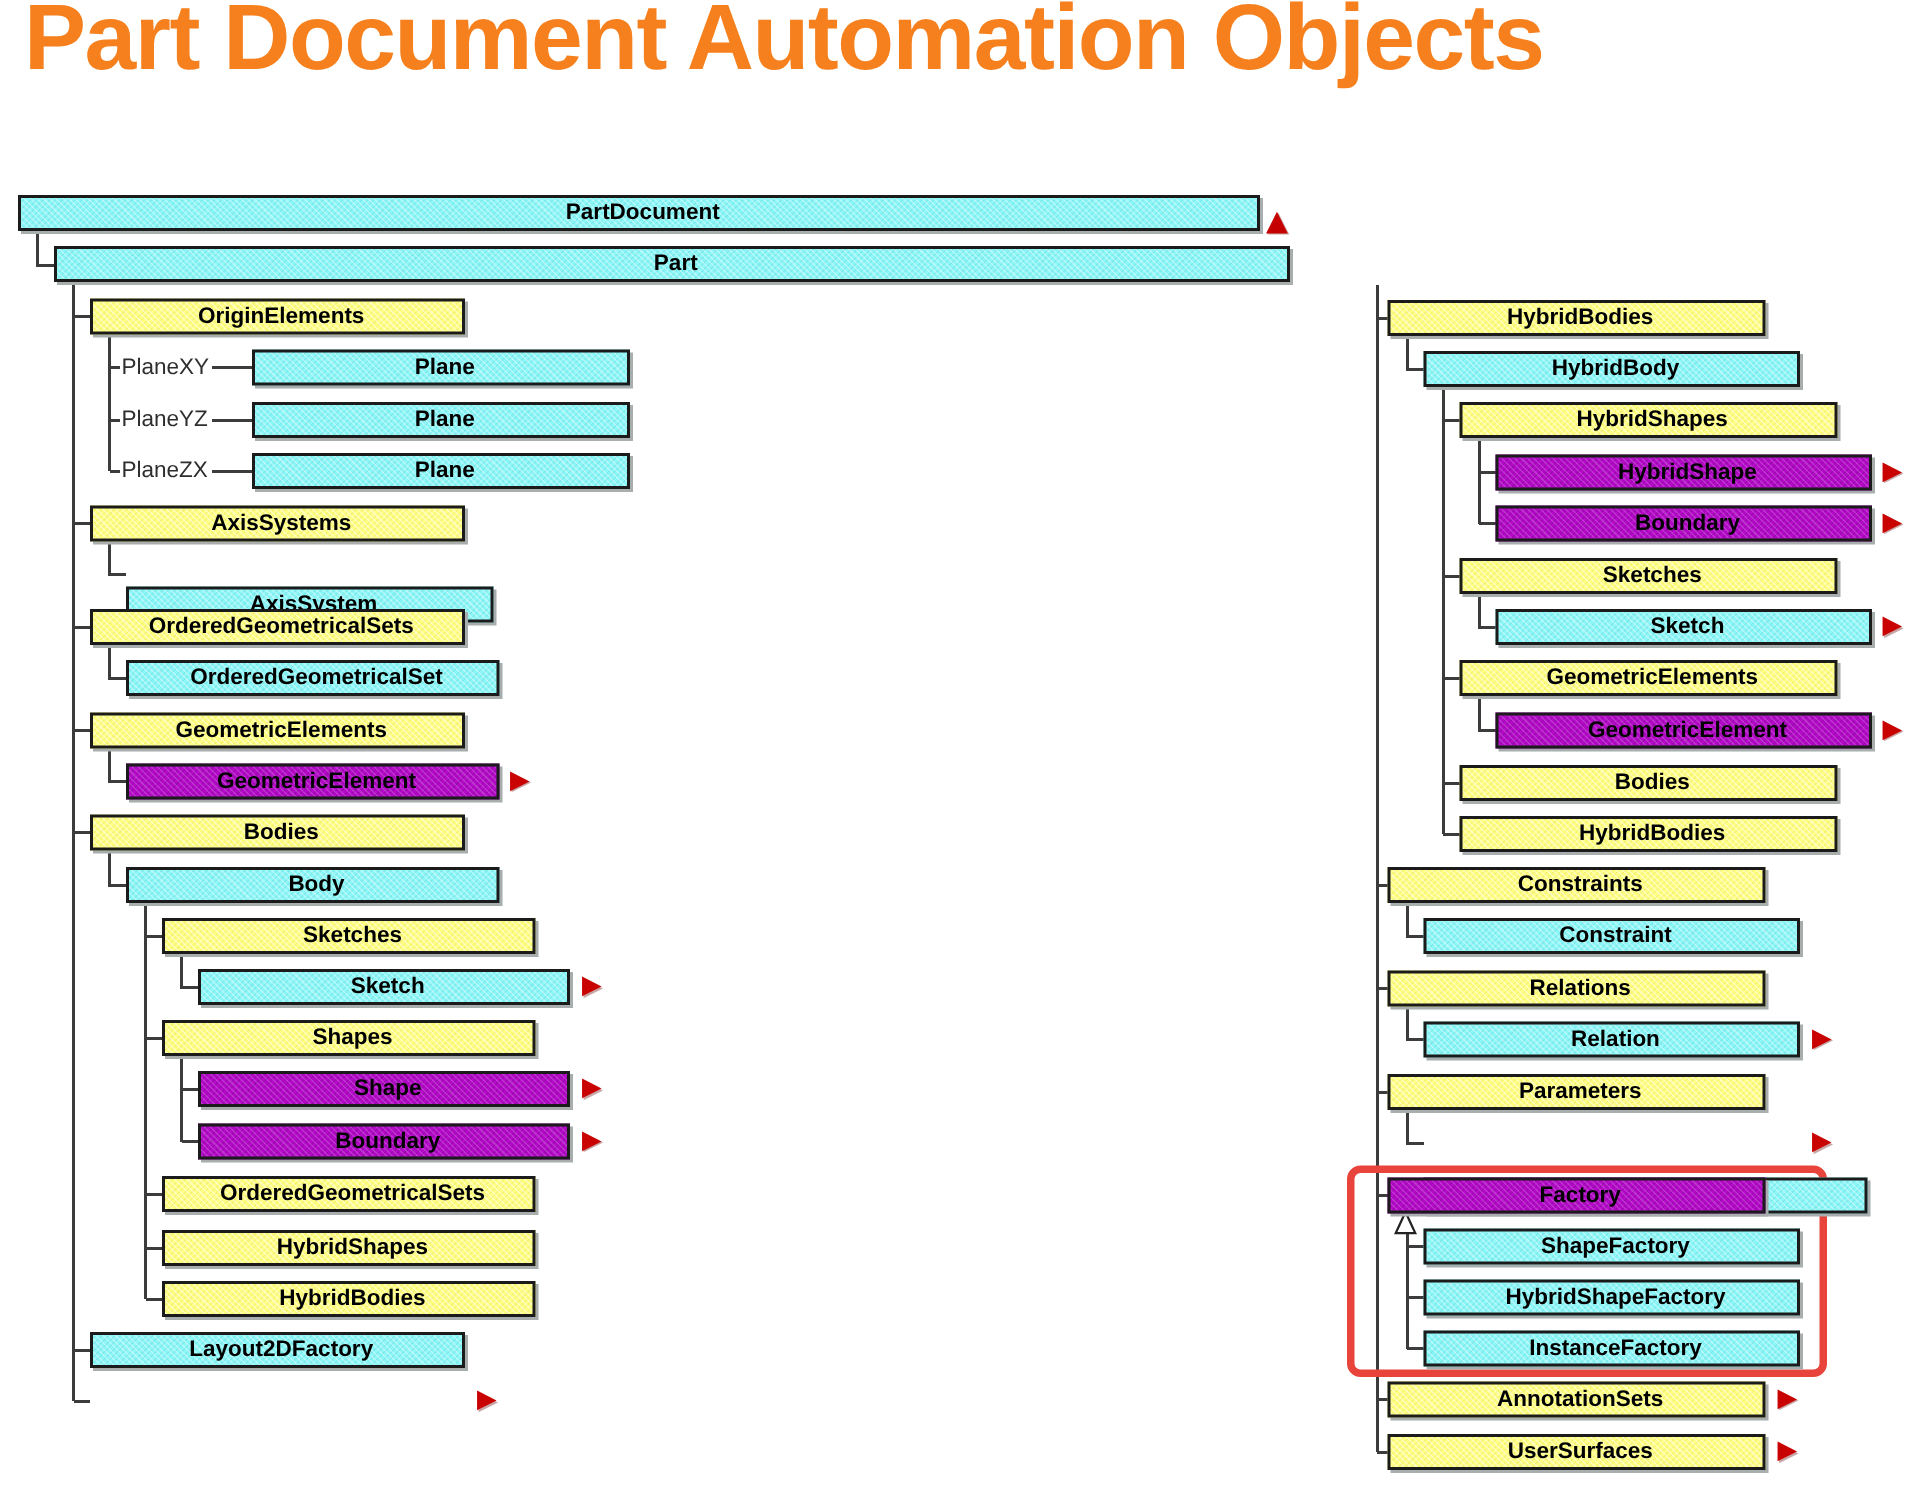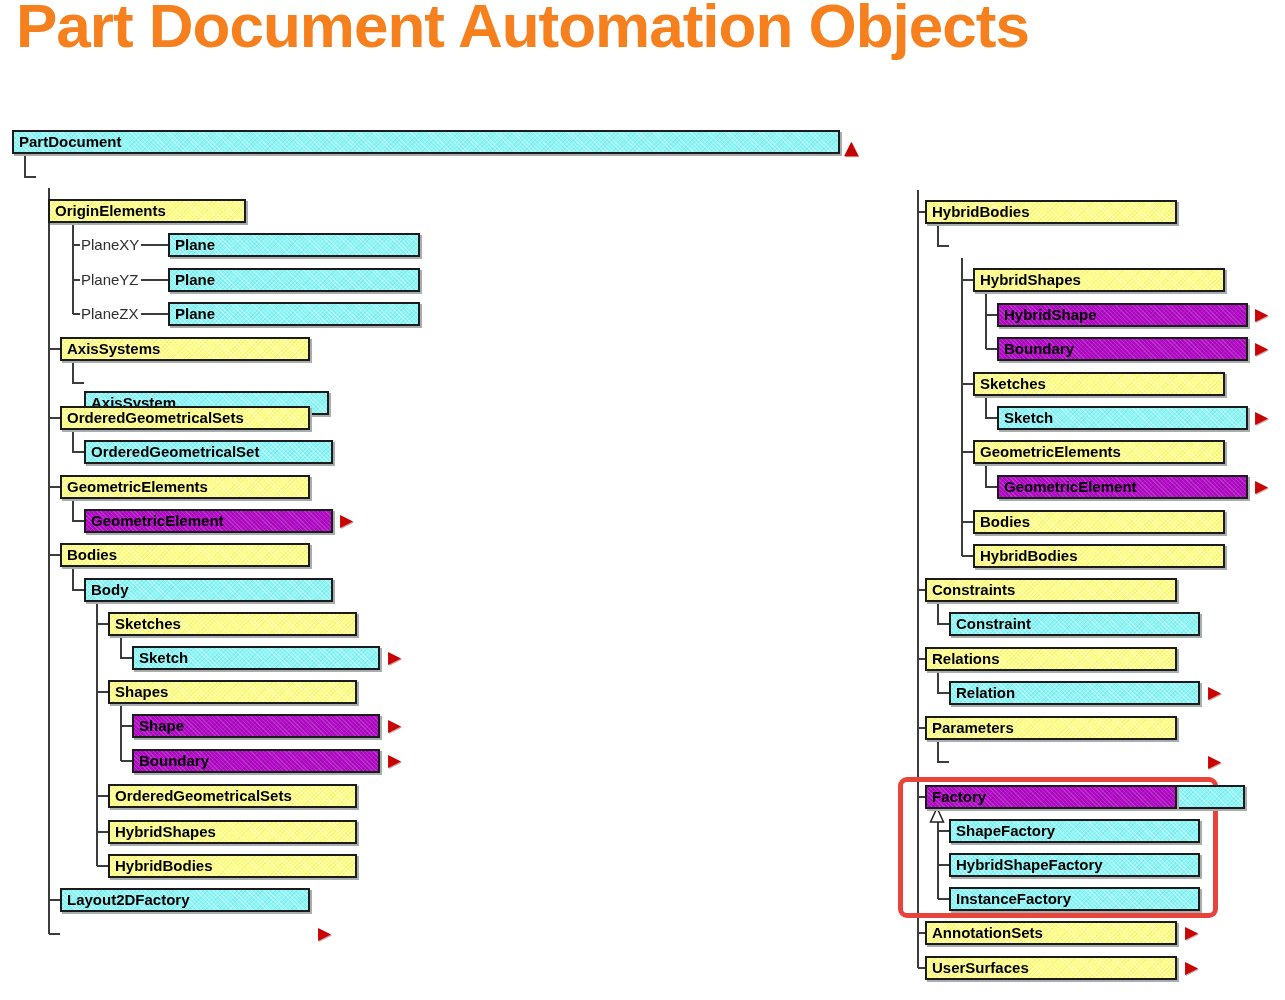--- a/index.html
+++ b/index.html
@@ -5,21 +5,21 @@
   html,body{margin:0;padding:0;background:#fff;}
   .canvas{position:relative;width:1285px;height:1000px;background:#fff;overflow:hidden;
           font-family:"Liberation Sans",sans-serif;text-decoration:underline;}
   .title{position:absolute;left:16px;top:-8px;margin:0;white-space:nowrap;
          font:bold 62px/1.1 "Liberation Sans",sans-serif;letter-spacing:-1px;color:#F6801E;}
   .wires{position:absolute;left:0;top:0;}
   .hl{position:absolute;left:898px;top:777px;width:320px;height:141px;box-sizing:border-box;
       border:5px solid #E8443C;border-radius:9px;background:transparent;}
   .n{position:absolute;height:24px;box-sizing:border-box;border:2px solid #1b1b1b;
      box-shadow:2px 2px 0 #a8adad;padding:0 0 0 5px;overflow:hidden;white-space:nowrap;
-     font:bold 15px/20px "Liberation Sans",sans-serif;color:#000;cursor:pointer;}
+     font:bold 15px/20px "Liberation Sans",sans-serif;color:#000;cursor:pointer;text-align:center;}
   .c{background-color:#8DF7F7;
      background-image:repeating-linear-gradient(45deg,rgba(255,255,255,.35) 0 1px,transparent 1px 3px),
                       repeating-linear-gradient(-45deg,rgba(0,120,130,.10) 0 1px,transparent 1px 3px);}
   .y{background-color:#FFFF84;
      background-image:repeating-linear-gradient(45deg,rgba(255,255,255,.45) 0 1px,transparent 1px 3px),
                       repeating-linear-gradient(-45deg,rgba(160,140,0,.10) 0 1px,transparent 1px 3px);}
   .m{background-color:#B40AC8;
      background-image:repeating-linear-gradient(45deg,rgba(255,255,255,.16) 0 1px,transparent 1px 3px),
                       repeating-linear-gradient(-45deg,rgba(40,0,60,.14) 0 1px,transparent 1px 3px);}
   .pl{position:absolute;font:15px/18px "Liberation Sans",sans-serif;color:#2e2e2e;white-space:nowrap;}
@@ -49,21 +49,22 @@
       <path d="M986 396 L986 418 L997 418 M986 464 L986 487 L997 487"></path>
       <path d="M938 602 L938 624 L949 624 M938 671 L938 693 L949 693 M938 740 L938 762 L949 762"></path>
       <path d="M938 821 L938 899 M938 831 L949 831 M938 865 L949 865 M938 899 L949 899"></path>
     </g>
     <polygon points="937,808 930.5,822 943.5,822" fill="#ffffff" stroke="#222222" stroke-width="1.5"></polygon>
   </svg>
 
   <div class="hl"></div>
 
   <div class="n c" style="left:12px;top:130px;width:828px">PartDocument</div>
-  <div class="n y" style="left:48px;top:199px;width:198px">OriginElements</div>
+  <div class="n c" style="left:36px;top:164px;width:824px">Part</div>
+  <div class="n y" style="left:60px;top:199px;width:250px">OriginElements</div>
   <span class="pl" style="left:81px;top:236px">PlaneXY</span>
   <div class="n c" style="left:168px;top:233px;width:252px">Plane</div>
   <span class="pl" style="left:81px;top:271px">PlaneYZ</span>
   <div class="n c" style="left:168px;top:268px;width:252px">Plane</div>
   <span class="pl" style="left:81px;top:305px">PlaneZX</span>
   <div class="n c" style="left:168px;top:302px;width:252px">Plane</div>
   <div class="n y" style="left:60px;top:337px;width:250px">AxisSystems</div>
   <div class="n c" style="left:84px;top:391px;width:245px">AxisSystem</div>
   <div class="n y" style="left:60px;top:406px;width:250px">OrderedGeometricalSets</div>
   <div class="n c" style="left:84px;top:440px;width:249px">OrderedGeometricalSet</div>
@@ -81,20 +82,21 @@
   <div class="n m" style="left:132px;top:749px;width:248px">Boundary</div>
   <span class="ar" style="left:388px;top:752px">▶</span>
   <div class="n y" style="left:108px;top:784px;width:249px">OrderedGeometricalSets</div>
   <div class="n y" style="left:108px;top:820px;width:249px">HybridShapes</div>
   <div class="n y" style="left:108px;top:854px;width:249px">HybridBodies</div>
   <div class="n c" style="left:60px;top:888px;width:250px">Layout2DFactory</div>
   <span class="ar" style="left:318px;top:925px">▶</span>
   <span class="ar up" style="left:844px;top:140px">▲</span>
 
   <div class="n y" style="left:925px;top:200px;width:252px">HybridBodies</div>
+  <div class="n c" style="left:949px;top:234px;width:251px">HybridBody</div>
   <div class="n y" style="left:973px;top:268px;width:252px">HybridShapes</div>
   <div class="n m" style="left:997px;top:303px;width:251px">HybridShape</div>
   <span class="ar" style="left:1255px;top:306px">▶</span>
   <div class="n m" style="left:997px;top:337px;width:251px">Boundary</div>
   <span class="ar" style="left:1255px;top:340px">▶</span>
   <div class="n y" style="left:973px;top:372px;width:252px">Sketches</div>
   <div class="n c" style="left:997px;top:406px;width:251px">Sketch</div>
   <span class="ar" style="left:1255px;top:409px">▶</span>
   <div class="n y" style="left:973px;top:440px;width:252px">GeometricElements</div>
   <div class="n m" style="left:997px;top:475px;width:251px">GeometricElement</div>

